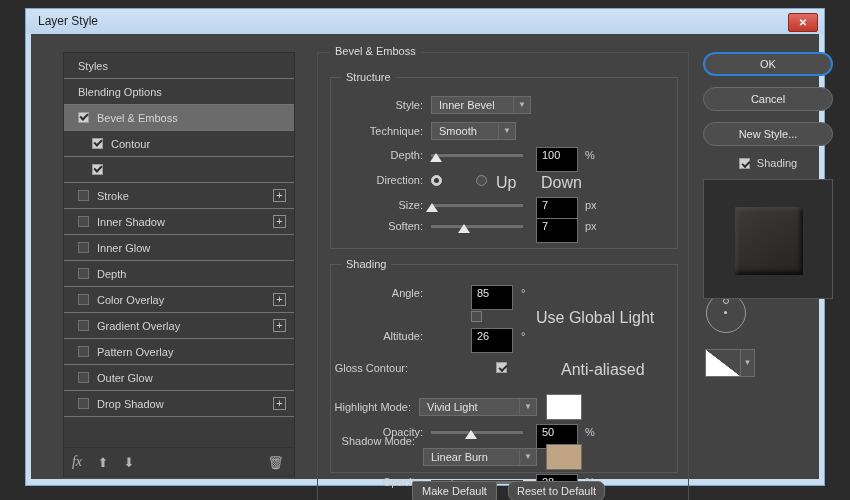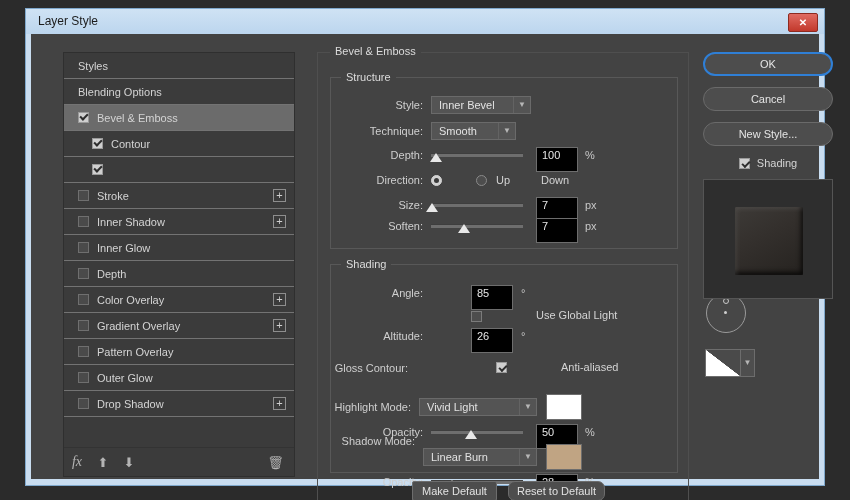--- a/index.html
+++ b/index.html
@@ -149,21 +149,21 @@
   .radio{
     position:absolute;width:11px;height:11px;border-radius:50%;
     border:1px solid #8a8a8a;background:#4d4d4d;box-sizing:border-box;
     cursor:pointer;
   }
   .radio.on{background:#d2d2d2;border-color:#d2d2d2;}
   .radio.on:after{
     content:"";position:absolute;left:2px;top:2px;width:5px;height:5px;
     border-radius:50%;background:#3a3a3a;
   }
-  .rlab{position:absolute;color:#d4d4d4;font-size:11px;cursor:pointer;padding-left:48px;}
+  .rlab{position:absolute;color:#d4d4d4;font-size:16px;cursor:pointer;padding-left:48px;}
   
   .chk{
     position:absolute;width:11px;height:11px;box-sizing:border-box;cursor:pointer;
   }
   .chk.off{border:1px solid #7b7b7b;background:#4d4d4d;}
   .chk.on{background:#cfcfcf;border:1px solid #9a9a9a;}
   .chk.on:after{
     content:"";position:absolute;left:2px;top:2px;width:6px;height:3px;
     border-left:2px solid #2d2d2d;border-bottom:2px solid #2d2d2d;
     transform:rotate(-45deg);

